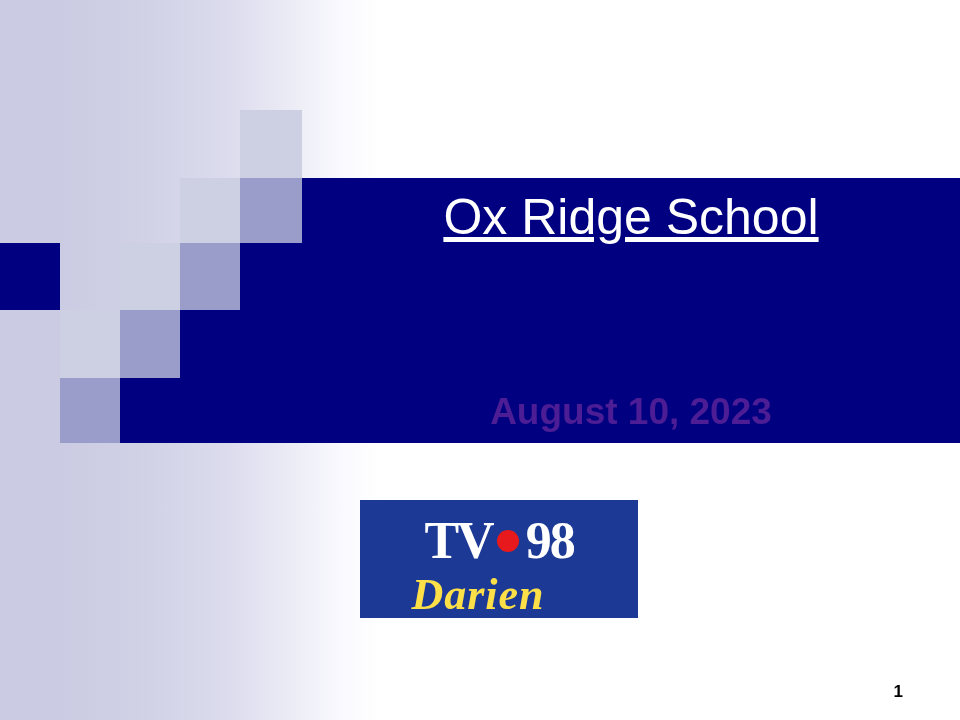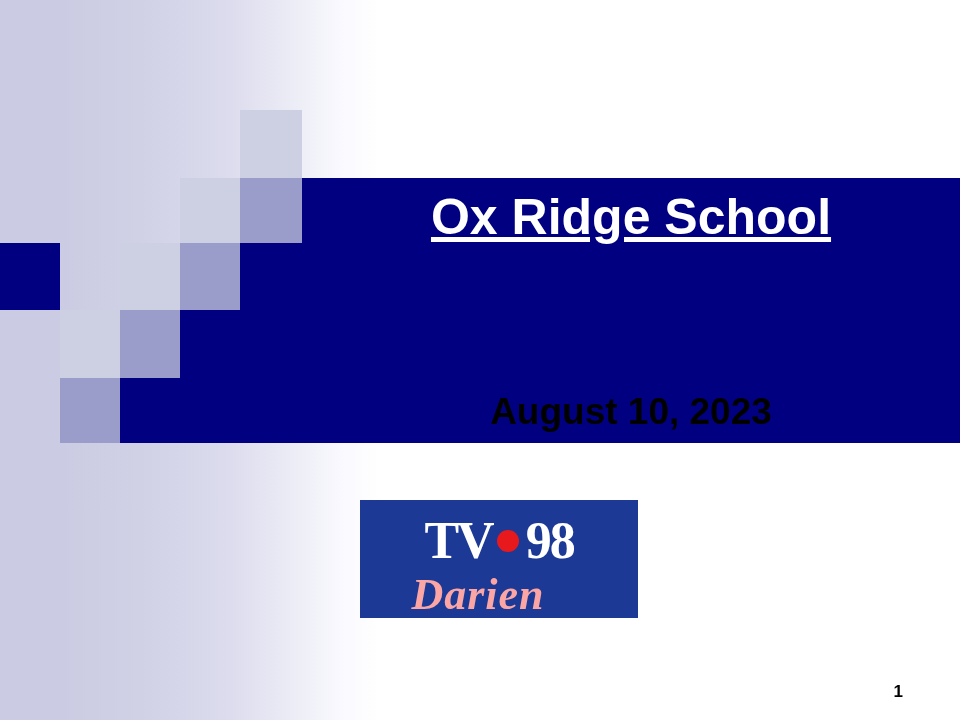--- a/index.html
+++ b/index.html
@@ -58,34 +58,34 @@
     position: absolute;
     left: 302px;
     top: 186px;
     width: 658px;
     text-align: center;
     color: #ffffff;
     z-index: 6;
   }
   .title-line {
     font-size: 50px;
-    font-weight: bold;
+    font-weight: normal;
     line-height: 62px;
     letter-spacing: 0px;
     text-decoration: underline;
     text-underline-offset: 3px;
     white-space: nowrap;
   }
   .date-line {
     position: absolute;
     left: 302px;
     top: 390px;
     width: 658px;
     text-align: center;
-    color: #000000;
+    color: #4c1d95;
     font-size: 37px;
     font-weight: bold;
     line-height: 44px;
     z-index: 6;
     white-space: nowrap;
   }
 
   
   .logo {
     position: absolute;
@@ -126,21 +126,21 @@
     position: absolute;
     left: 0;
     top: 72px;
     width: 236px;
     text-align: center;
     font-family: "Liberation Serif", serif;
     font-style: italic;
     font-weight: bold;
     font-size: 44px;
     line-height: 46px;
-    color: #fca5a5;
+    color: #fde047;
     letter-spacing: 1px;
   }
 
   
   .page-number {
     position: absolute;
     right: 57px;
     bottom: 18px;
     font-size: 17px;
     font-weight: bold;

